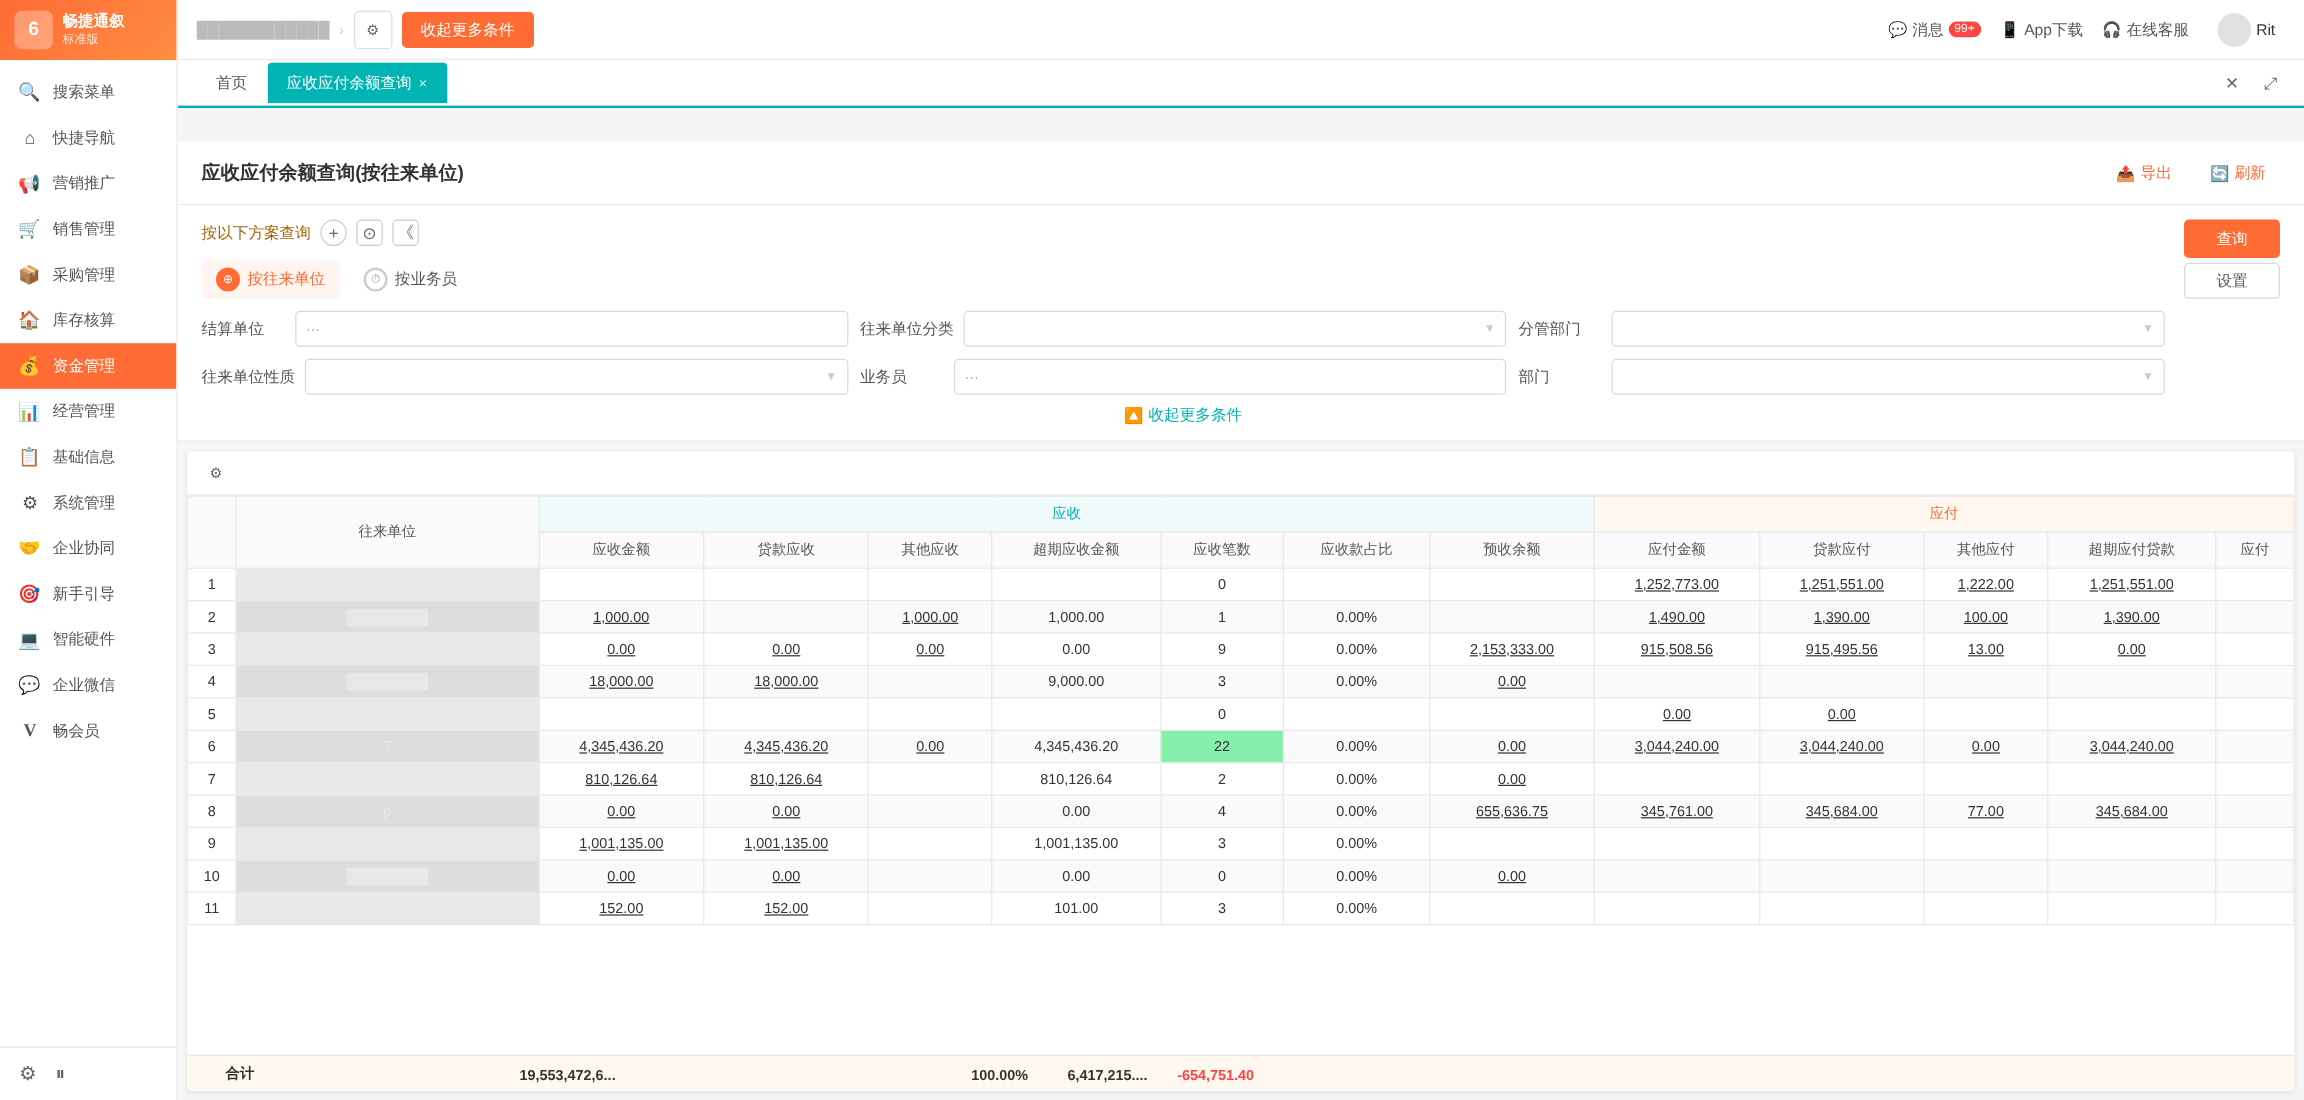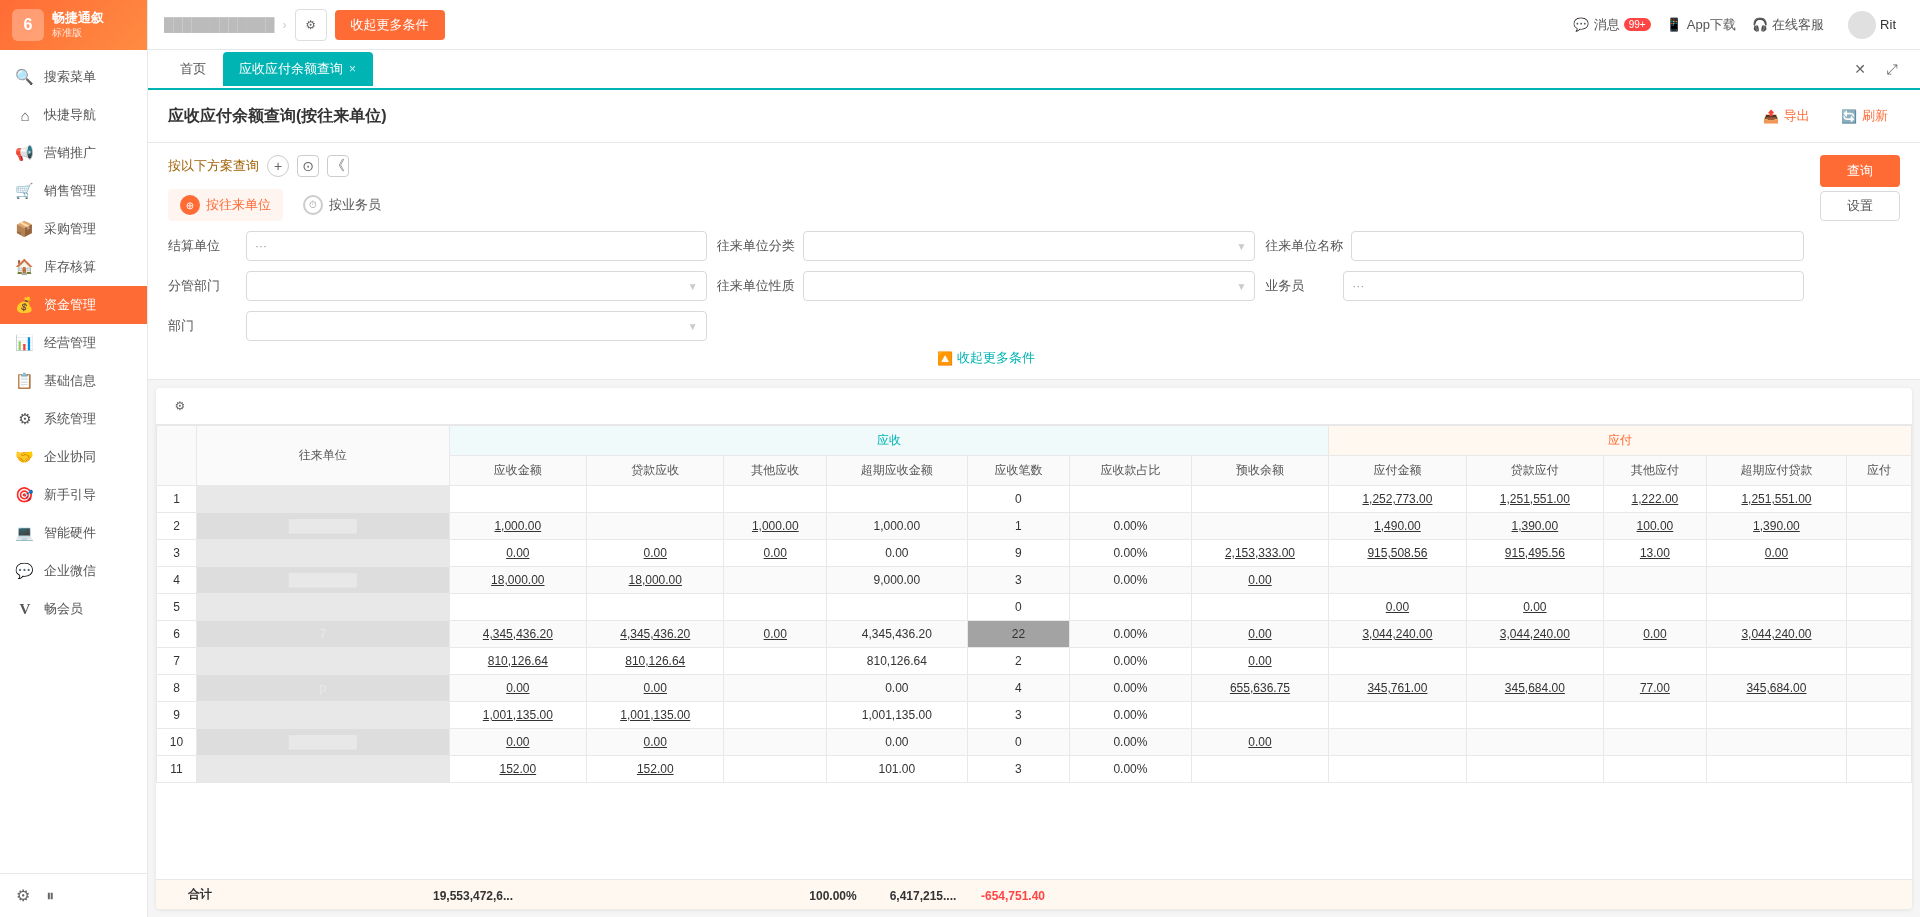--- a/index.html
+++ b/index.html
@@ -86,20 +86,21 @@
     .tab-ctrl-btn { width: 24px; height: 24px; display: flex; align-items: center; justify-content: center; cursor: pointer; color: #666; font-size: 14px; }
 
     
     .page-area { flex: 1; background: #f5f5f5; overflow: hidden; display: flex; flex-direction: column; }
 
     
     .page-header {
       background: #fff; padding: 12px 20px;
       display: flex; align-items: center; justify-content: space-between;
       border-bottom: 1px solid #e8e8e8;
+      margin-top: 28px;
     }
     .page-title { font-size: 16px; font-weight: bold; color: #333; }
     .page-actions { display: flex; gap: 8px; }
     .action-btn {
       display: flex; align-items: center; gap: 4px; padding: 5px 12px;
       border: none; background: none; cursor: pointer; color: #ff6b35; font-size: 13px;
     }
 
     
     .query-area {
@@ -355,26 +356,20 @@
               <span class="filter-label">结算单位</span>
               <div class="filter-input" style="cursor:pointer;">
                 <span style="color:#999;">···</span>
               </div>
             </div>
             <div class="filter-row">
               <span class="filter-label">往来单位分类</span>
               <div class="filter-input" style="cursor:pointer;">
                 <span></span>
                   <span class="filter-input-chevron">▼</span>
-              </div>
-            </div>
-            <div class="filter-row">
-              <span class="filter-label">往来单位名称</span>
-              <div class="filter-input" style="cursor:pointer;">
-                <span></span>
               </div>
             </div>
 
             <div class="filter-row">
               <span class="filter-label">分管部门</span>
               <div class="filter-input" style="cursor:pointer;">
                 <span></span>
                   <span class="filter-input-chevron">▼</span>
               </div>
             </div>
@@ -523,21 +518,21 @@
                 <td></td>
                 <td></td>
               </tr>
               <tr>
                 <td class="row-num">6</td>
                 <td class="left-align" style="background: rgb(221, 221, 221); color: rgb(232, 232, 232);">7</td>
                 <td class="link-cell" style="background: rgb(250, 250, 250);">4,345,436.20</td>
                 <td class="link-cell" style="background: rgb(250, 250, 250);">4,345,436.20</td>
                 <td class="link-cell" style="background: rgb(250, 250, 250);">0.00</td>
                 <td style="background: rgb(250, 250, 250);">4,345,436.20</td>
-                <td style="background: #a3a3a3;">22</td>
+                <td style="background: #86efac;">22</td>
                 <td style="background: rgb(250, 250, 250);">0.00%</td>
                 <td class="link-cell" style="background: rgb(250, 250, 250);">0.00</td>
                 <td class="link-cell" style="background: rgb(250, 250, 250);">3,044,240.00</td>
                 <td class="link-cell" style="background: rgb(250, 250, 250);">3,044,240.00</td>
                 <td class="link-cell" style="background: rgb(250, 250, 250);">0.00</td>
                 <td class="link-cell" style="background: rgb(250, 250, 250);">3,044,240.00</td>
                 <td style="background: rgb(250, 250, 250);"></td>
               </tr>
               <tr>
                 <td class="row-num">7</td>

